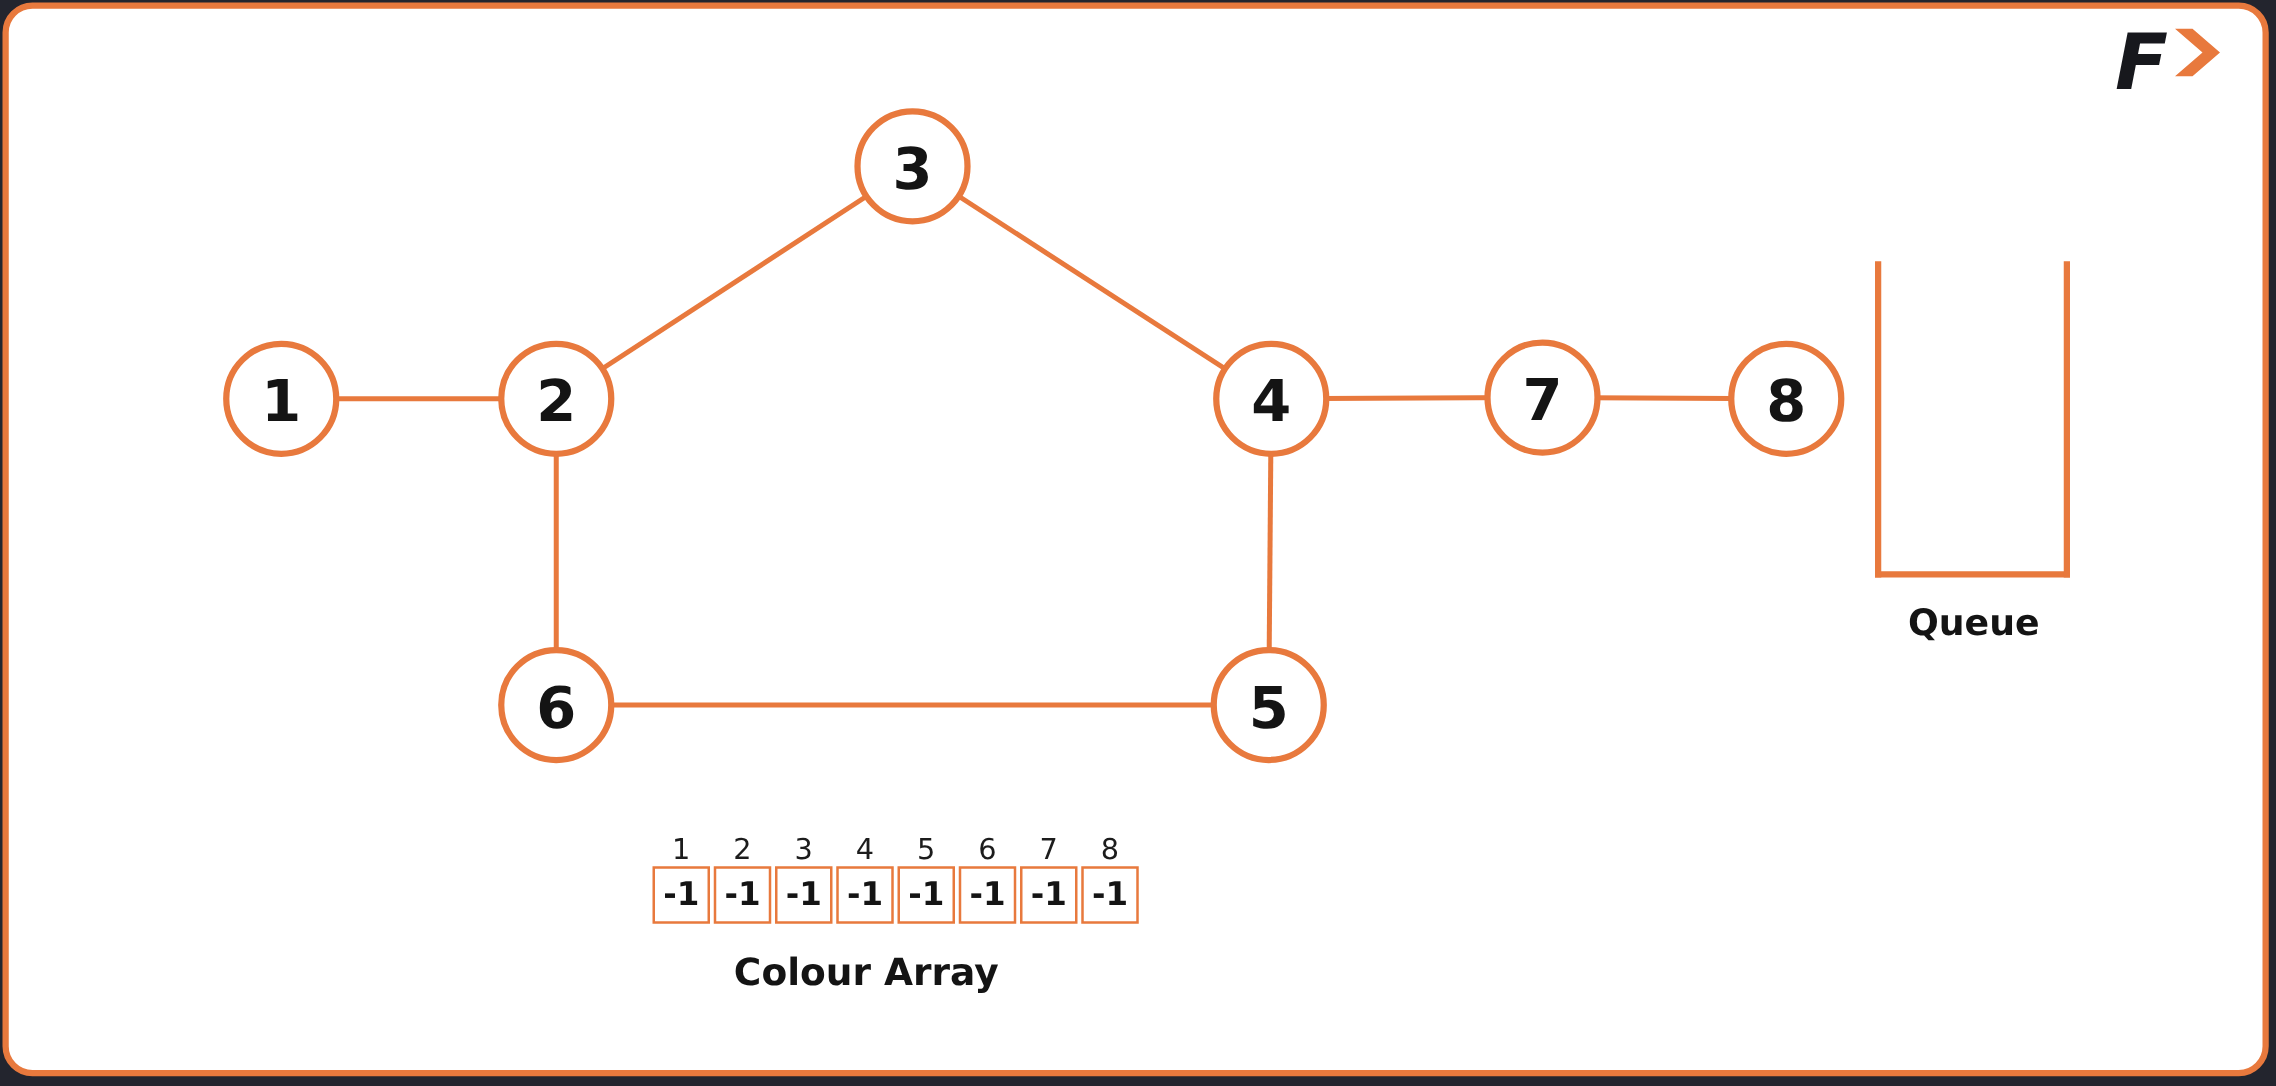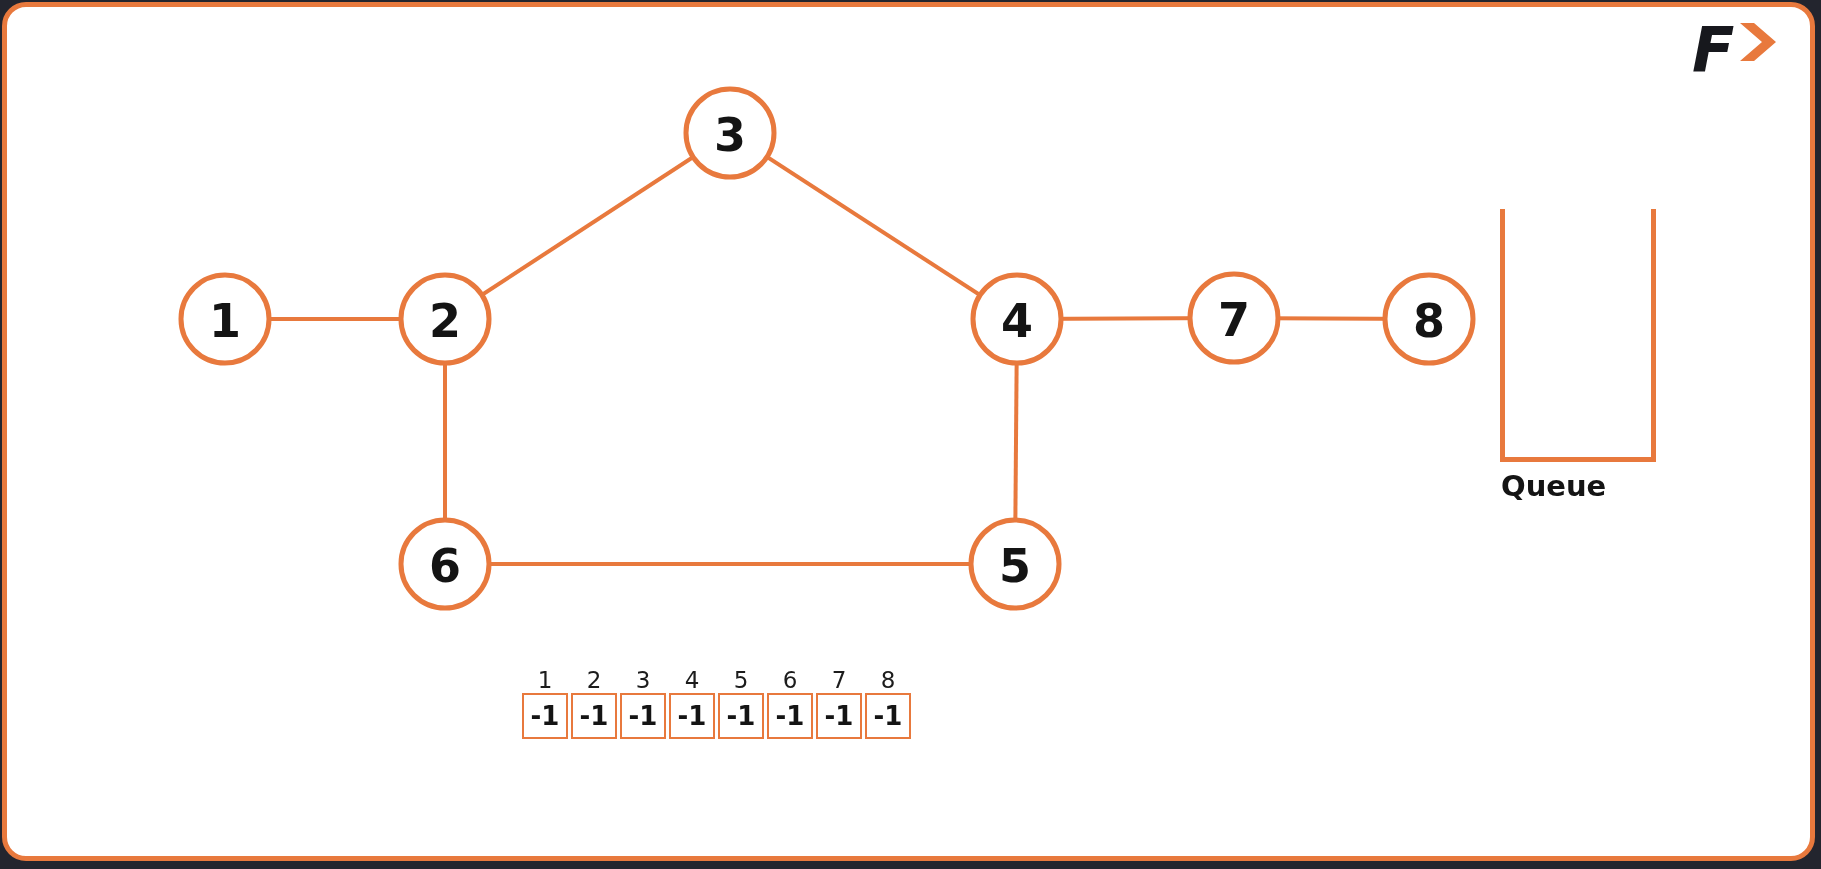--- a/index.html
+++ b/index.html
@@ -46,23 +46,23 @@
   .queue-shape {
     position: absolute;
     left: 1493px; top: 202px;
     width: 156px; height: 253px;
     border-left: 5px solid #E8793D;
     border-right: 5px solid #E8793D;
     border-bottom: 5px solid #E8793D;
   }
   .queue-label {
     position: absolute;
-    left: 1494px; top: 462px;
+    left: 1494px; top: 474px;
     width: 156px;
-    text-align: left;
+    text-align: center;
     font-size: 29px;
     font-weight: bold;
     color: #141414;
   }
   .colour-array {
     position: absolute;
     left: 515px; top: 660px;
     width: 394px;
   }
   .ca-row {
@@ -148,19 +148,20 @@
         <div class="ca-cell">-1</div>
         <div class="ca-cell">-1</div>
         <div class="ca-cell">-1</div>
         <div class="ca-cell">-1</div>
         <div class="ca-cell">-1</div>
         <div class="ca-cell">-1</div>
         <div class="ca-cell">-1</div>
         <div class="ca-cell">-1</div>
       </div>
   </div>
+  <div class="ca-label">Colour Array</div>
 
   <svg class="logo" viewBox="0 0 100 64" xmlns="http://www.w3.org/2000/svg">
     <text x="2" y="52" font-size="62" font-weight="bold" font-style="italic" font-family="DejaVu Sans, Liberation Sans, sans-serif" fill="#17181d">F</text>
     <polygon points="50,4 64,4 86,23 64,42 50,42 72,23" fill="#E8793D"></polygon>
   </svg>
 
 </div>
 
 </body></html>

